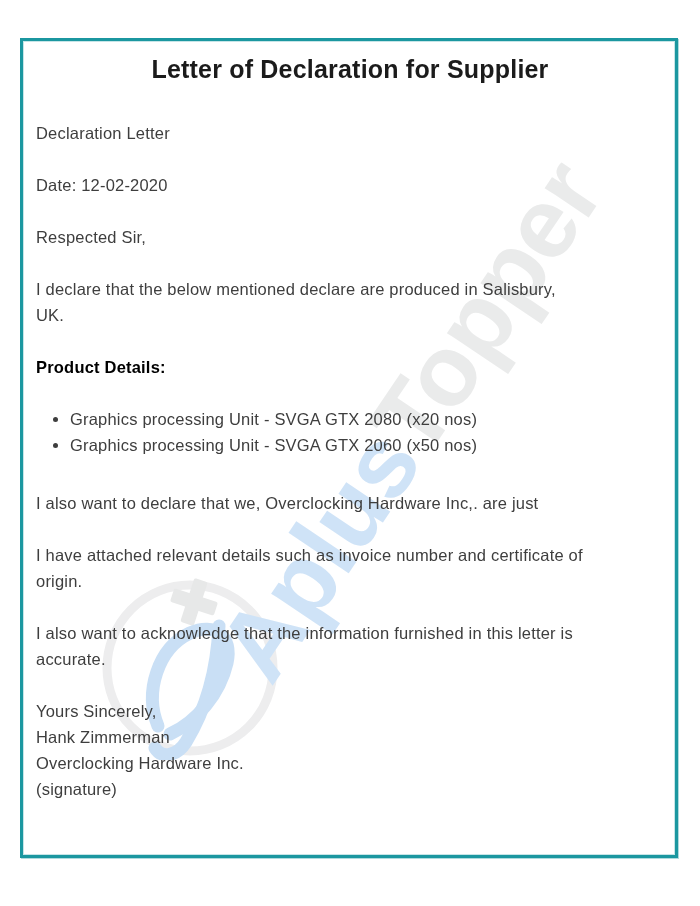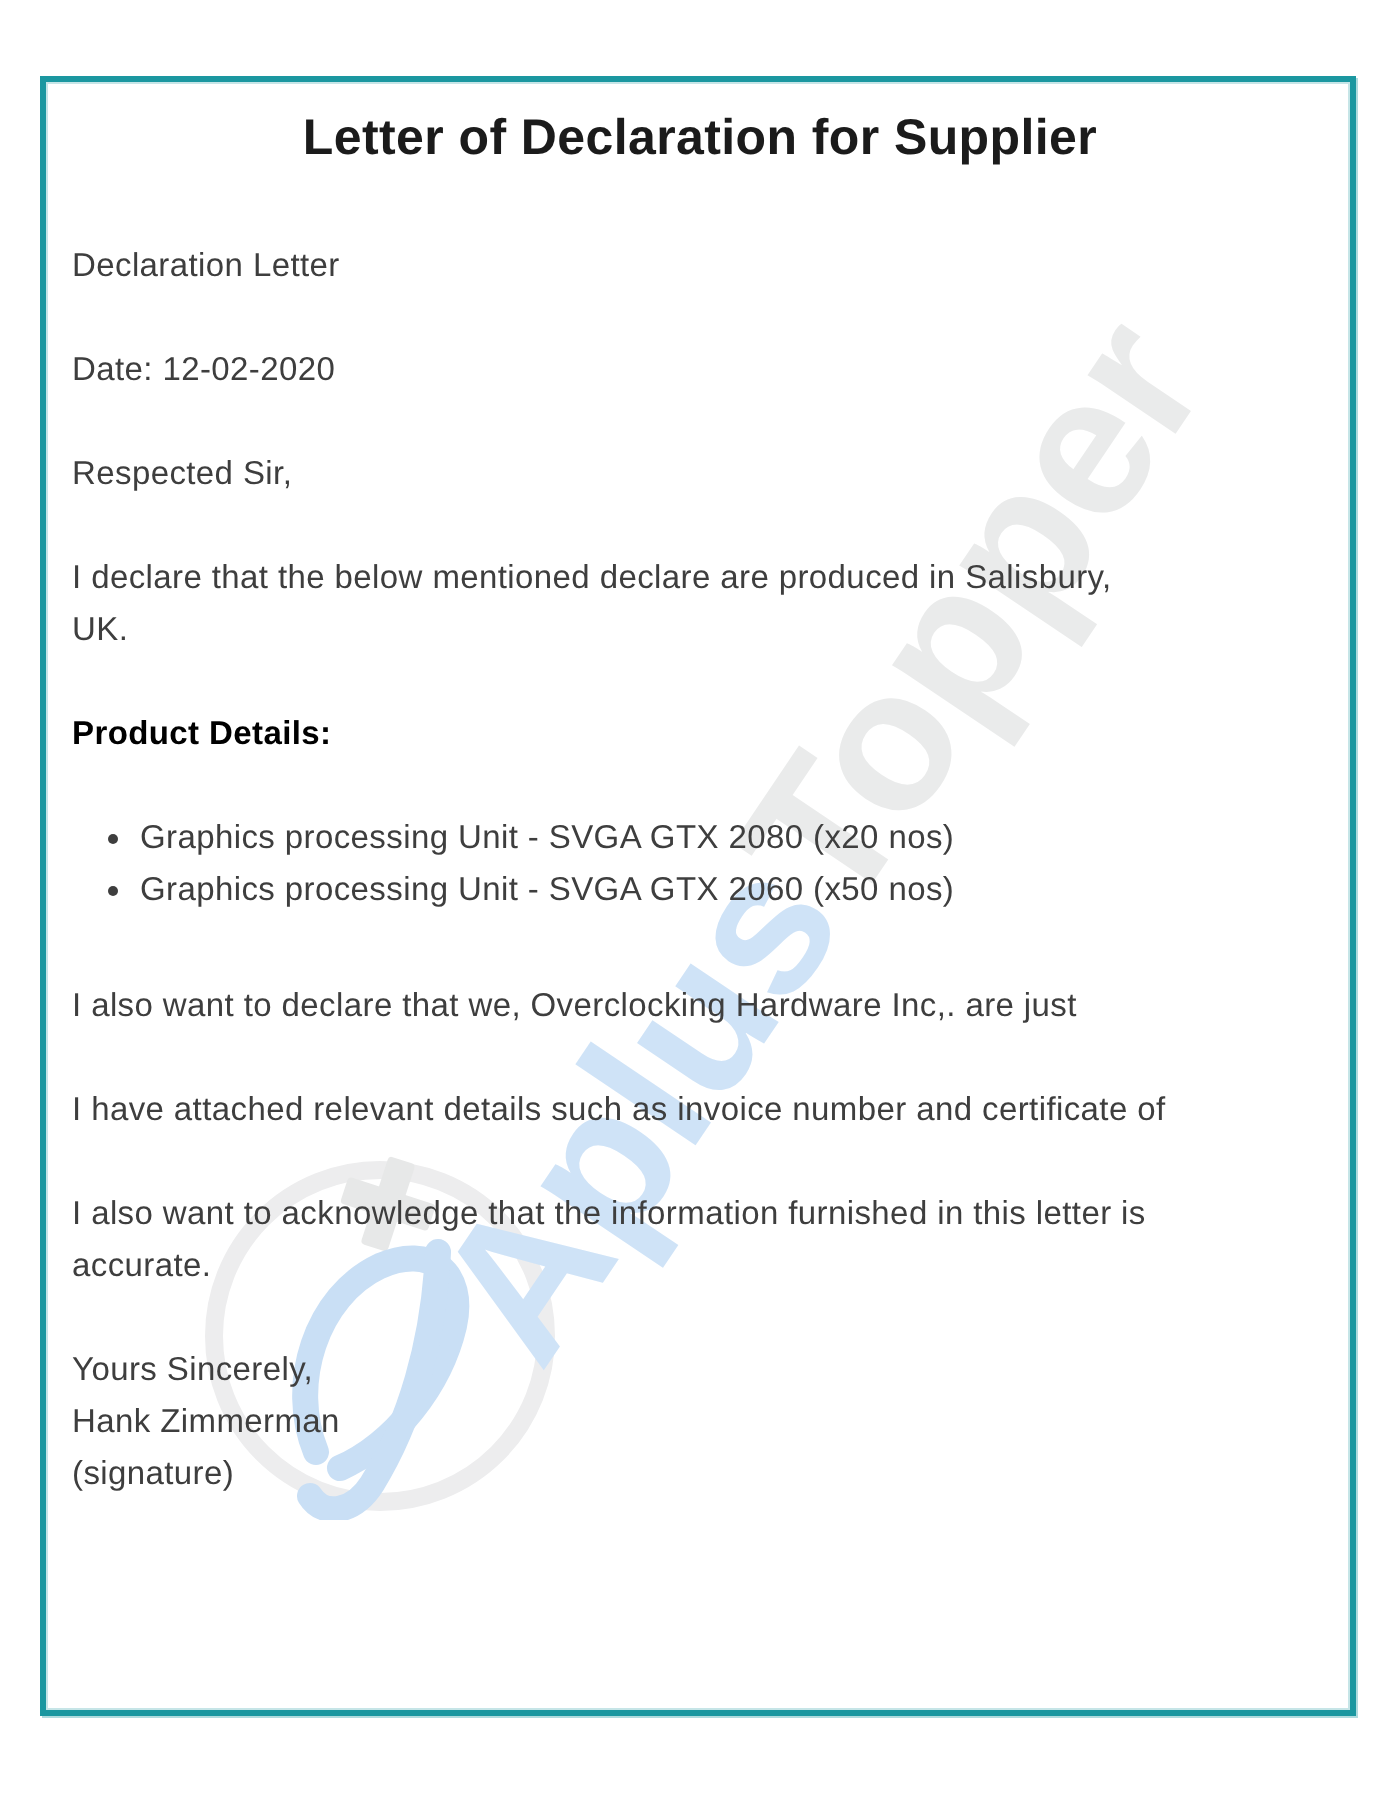--- a/index.html
+++ b/index.html
@@ -128,26 +128,28 @@
     <li>Graphics processing Unit - SVGA GTX 2080 (x20 nos)</li>
     <li>Graphics processing Unit - SVGA GTX 2060 (x50 nos)</li>
   </ul>
 
   <p class="para">
     <span class="para-line">I also want to declare that we, Overclocking Hardware Inc,. are just</span>
   </p>
 
   <p class="para">
     <span class="para-line">I have attached relevant details such as invoice number and certificate of</span>
+    <span class="para-line">origin.</span>
   </p>
 
   <p class="para">
     <span class="para-line">I also want to acknowledge that the information furnished in this letter is</span>
     <span class="para-line">accurate.</span>
   </p>
 
   <div class="signature-block">
     <div>Yours Sincerely,</div>
     <div>Hank Zimmerman</div>
+    <div>Overclocking Hardware Inc.</div>
     <div>(signature)</div>
   </div>
 
 </div>
 
 </body></html>

